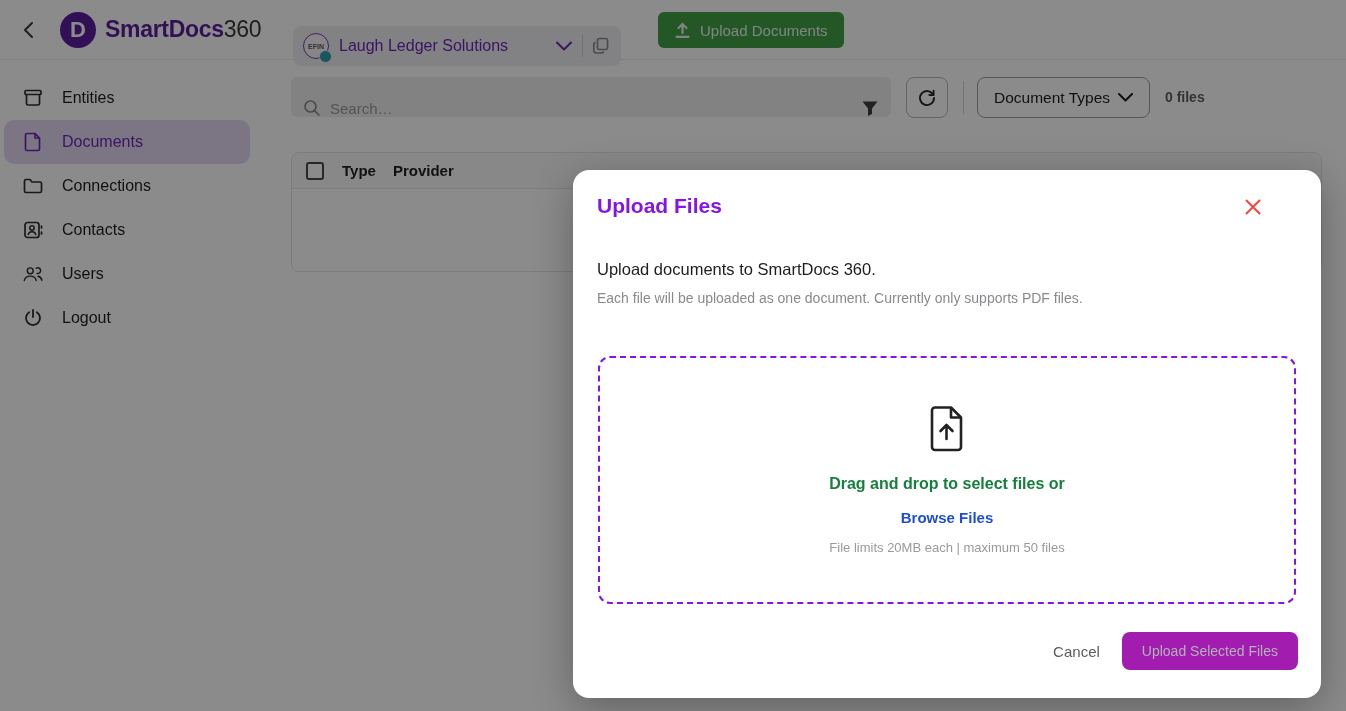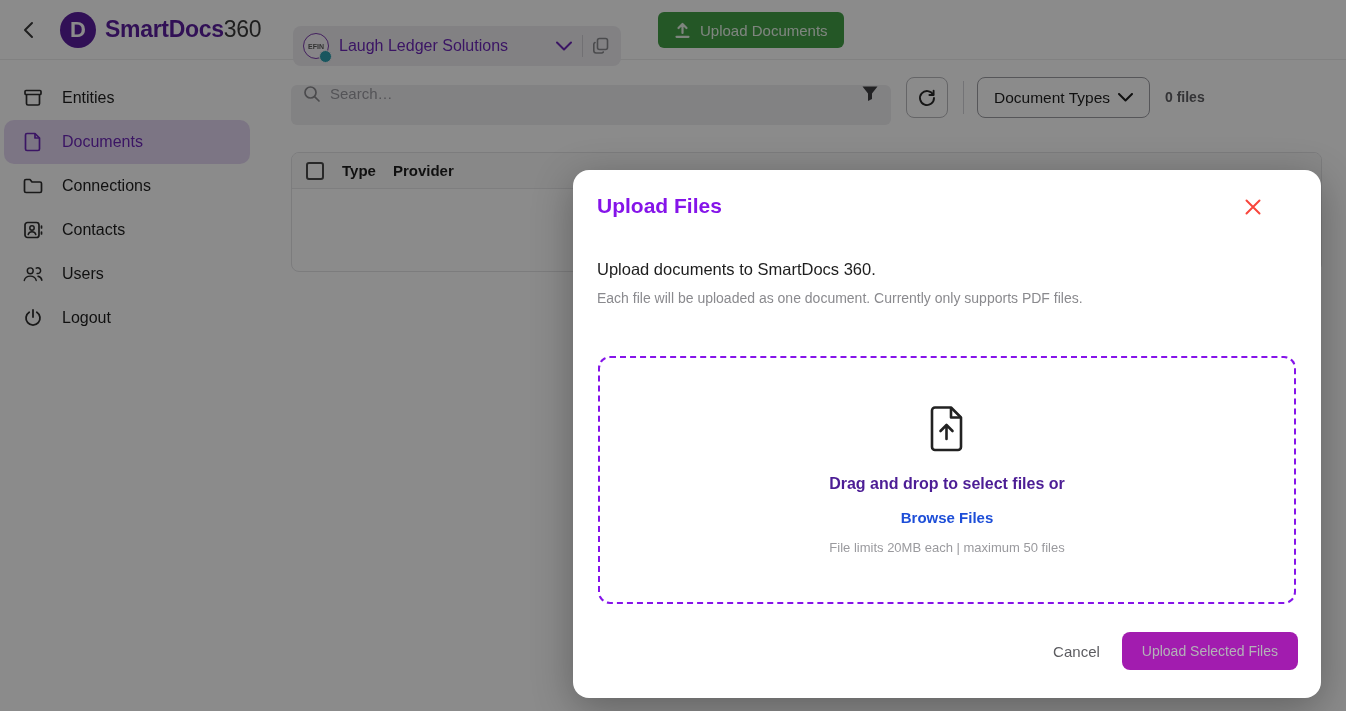--- a/index.html
+++ b/index.html
@@ -27,21 +27,21 @@
   
   .sidebar { position:absolute; left:0; top:60px; width:290px; height:651px; background:#ffffff; padding-top:16px; }
   .nav-item { display:flex; align-items:center; height:44px; margin:0 40px 0 4px; padding-left:18px; border-radius:10px; cursor:pointer; }
   .nav-item .nav-icon { width:22px; height:22px; display:flex; align-items:center; justify-content:center; }
   .nav-item .nav-label { margin-left:18px; font-size:16px; color:#1f1f1f; }
   .nav-item.active { background:#e4d7f3; margin-right:40px; }
   .nav-item.active .nav-label { color:#6d28b8; }
 
   
   .toolbar { position:absolute; left:291px; top:77px; right:24px; height:42px; }
-  .search-box { position:absolute; left:0; top:8px; width:600px; height:40px; background:#efeef1; border-radius:6px; display:flex; align-items:flex-start; padding:0 12px; }
+  .search-box { position:absolute; left:0; top:0; width:600px; height:40px; background:#efeef1; border-radius:6px; display:flex; align-items:flex-end; padding:0 12px; }
   .search-input { flex:1; border:none; outline:none; background:transparent; font-size:15px; color:#333; margin-left:9px; font-family:"Liberation Sans",sans-serif; }
   .search-input::placeholder { color:#9a9aa0; }
   .refresh-btn { position:absolute; left:615px; top:0; width:42px; height:41px; background:transparent; border:1px solid #b9b9bd; border-radius:8px; display:flex; align-items:center; justify-content:center; cursor:pointer; }
   .toolbar-divider { position:absolute; left:672px; top:4px; width:1px; height:33px; background:#d4d4d8; }
   .doc-types-btn { position:absolute; left:686px; top:0; height:41px; padding:0 16px; background:transparent; border:1px solid #9e9ea4; border-radius:8px; display:flex; align-items:center; gap:8px; font-size:15.5px; color:#1f1f1f; cursor:pointer; font-family:"Liberation Sans",sans-serif; }
   .files-count { position:absolute; left:874px; top:12px; font-size:14px; font-weight:bold; color:#5f5f63; }
 
   
   .table-card { position:absolute; left:291px; top:152px; right:24px; height:120px; background:#ffffff; border:1px solid #e3e3e6; border-radius:8px; overflow:hidden; }
   .table-head { height:36px; background:#fafafa; border-bottom:1px solid #e7e7ea; display:flex; align-items:center; }
@@ -52,21 +52,21 @@
 
   
   .overlay { position:absolute; inset:0; background:rgba(0,0,0,0.455); z-index:10; }
   .modal { position:absolute; left:573px; top:170px; width:748px; height:528px; background:#ffffff; border-radius:16px; z-index:20; box-shadow:0 10px 40px rgba(0,0,0,0.3); }
   .modal-title { position:absolute; left:24px; top:24px; font-size:21px; font-weight:bold; color:#8514e9; }
   .modal-close { position:absolute; right:57px; top:26px; width:22px; height:22px; display:flex; align-items:center; justify-content:center; cursor:pointer; background:none; border:none; }
   .modal-heading { position:absolute; left:24px; top:90px; font-size:16.5px; color:#1e1e1e;text-align:center; }
   .modal-subheading { position:absolute; left:24px; top:120px; font-size:14px; color:#8a8a8e; }
   .dropzone { position:absolute; left:25px; top:186px; width:698px; height:248px; border:2px dashed #8514e9; border-radius:12px; display:flex; flex-direction:column; align-items:center; justify-content:center; cursor:pointer; }
   .dz-icon { margin-bottom:22px; }
-  .dz-line1 { font-size:16px; font-weight:bold; color:#4c1d95; }
+  .dz-line1 { font-size:16px; font-weight:bold; color:#15803d; }
   .dz-browse { font-size:15px; font-weight:bold; color:#1d4ed8; margin-top:16px; cursor:pointer; }
   .dz-limits { font-size:13px; color:#9a9a9e; margin-top:14px; }
   .modal-footer { position:absolute; right:23px; bottom:28px; display:flex; align-items:center; gap:18px; }
   .cancel-btn { background:none; border:none; font-size:15px; color:#5c5c60; cursor:pointer; font-family:"Liberation Sans",sans-serif; padding:8px 4px; }
   .submit-btn { height:38px; padding:0 20px; background:#a21caf; border:none; border-radius:8px; font-size:14px; color:#b3b3b7; font-family:"Liberation Sans",sans-serif; cursor:default; }
 
   svg { display:block; }
 </style>
 </head>
 <body>

